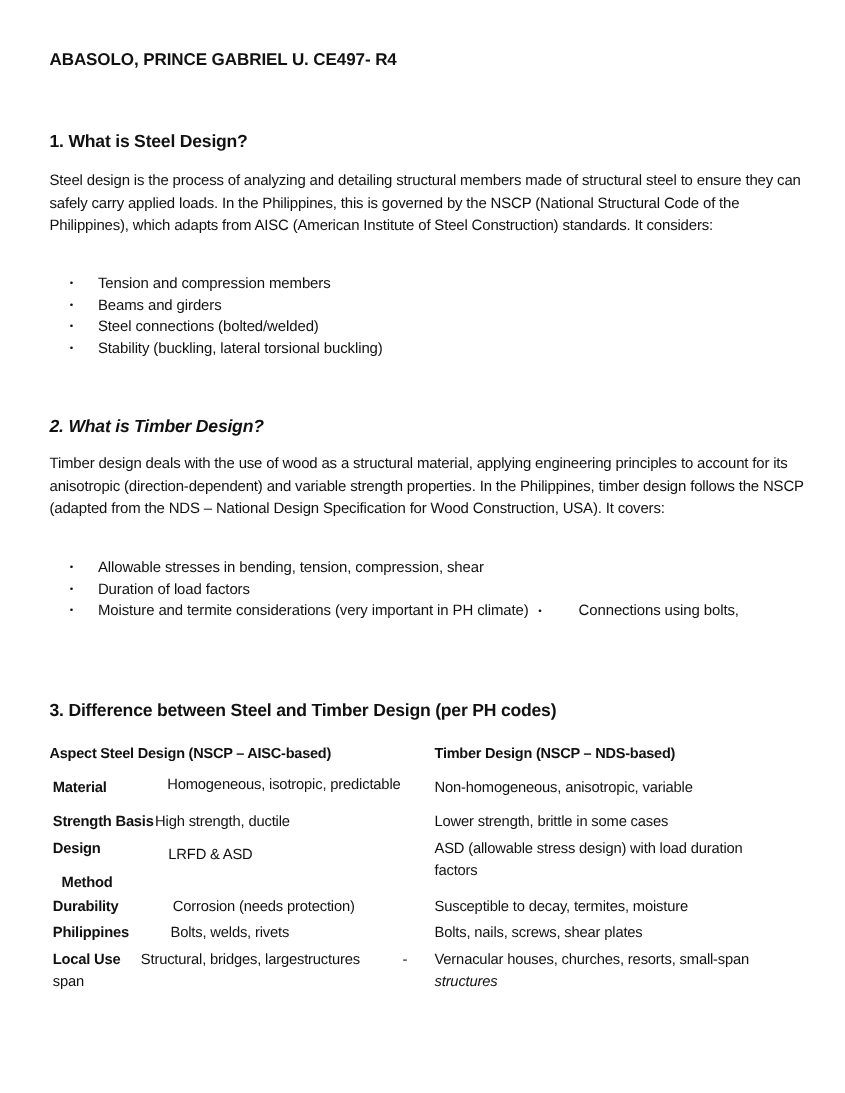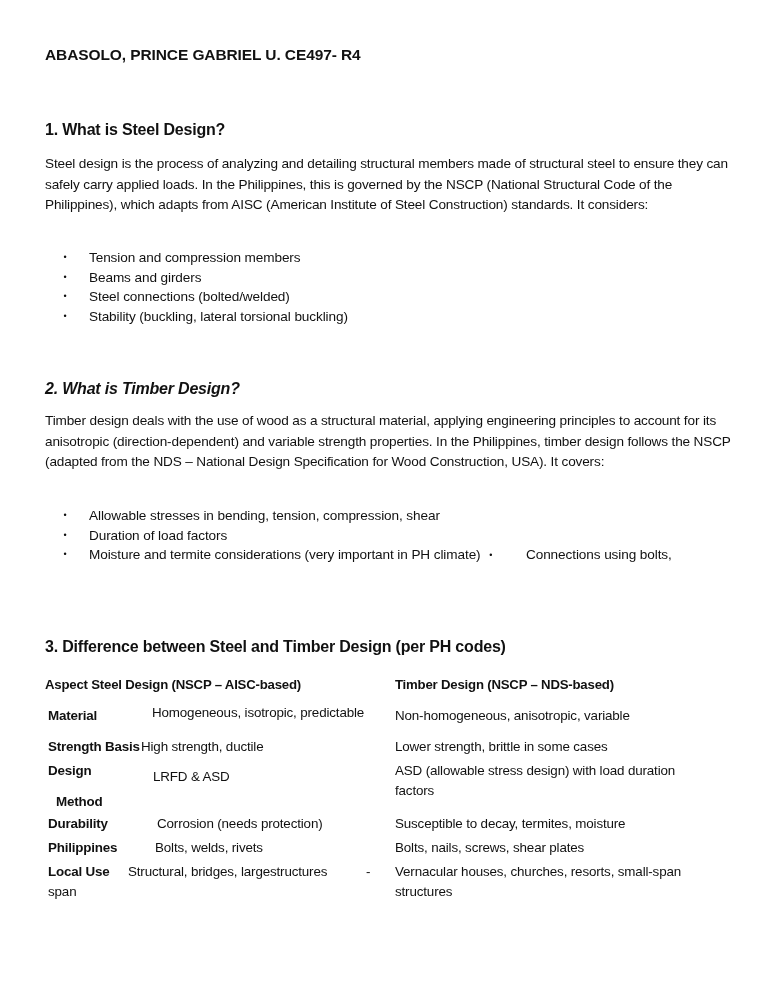--- a/index.html
+++ b/index.html
@@ -141,17 +141,17 @@
       <div class="abs cell" style="left:155px; top:840px;">Bolts, welds, rivets</div>
       <div class="abs cell" style="left:395px; top:840px;">Bolts, nails, screws, shear plates</div>
     </div>
 
     <div>
       <div class="abs cell-b" style="left:48px; top:864px;">Local Use</div>
       <div class="abs cell" style="left:128px; top:864px;">Structural, bridges, largestructures</div>
       <div class="abs cell" style="left:366px; top:864px;">-</div>
       <div class="abs cell" style="left:48px; top:884px;">span</div>
       <div class="abs cell" style="left:395px; top:864px;">Vernacular houses, churches, resorts, small-span</div>
-      <div class="abs cell" style="left:395px; top:884px;">structures</div>
+      <div class="abs cell" style="left:395px; top:884px;font-style:italic;">structures</div>
     </div>
   </div>
 
 </div>
 
 </body></html>

